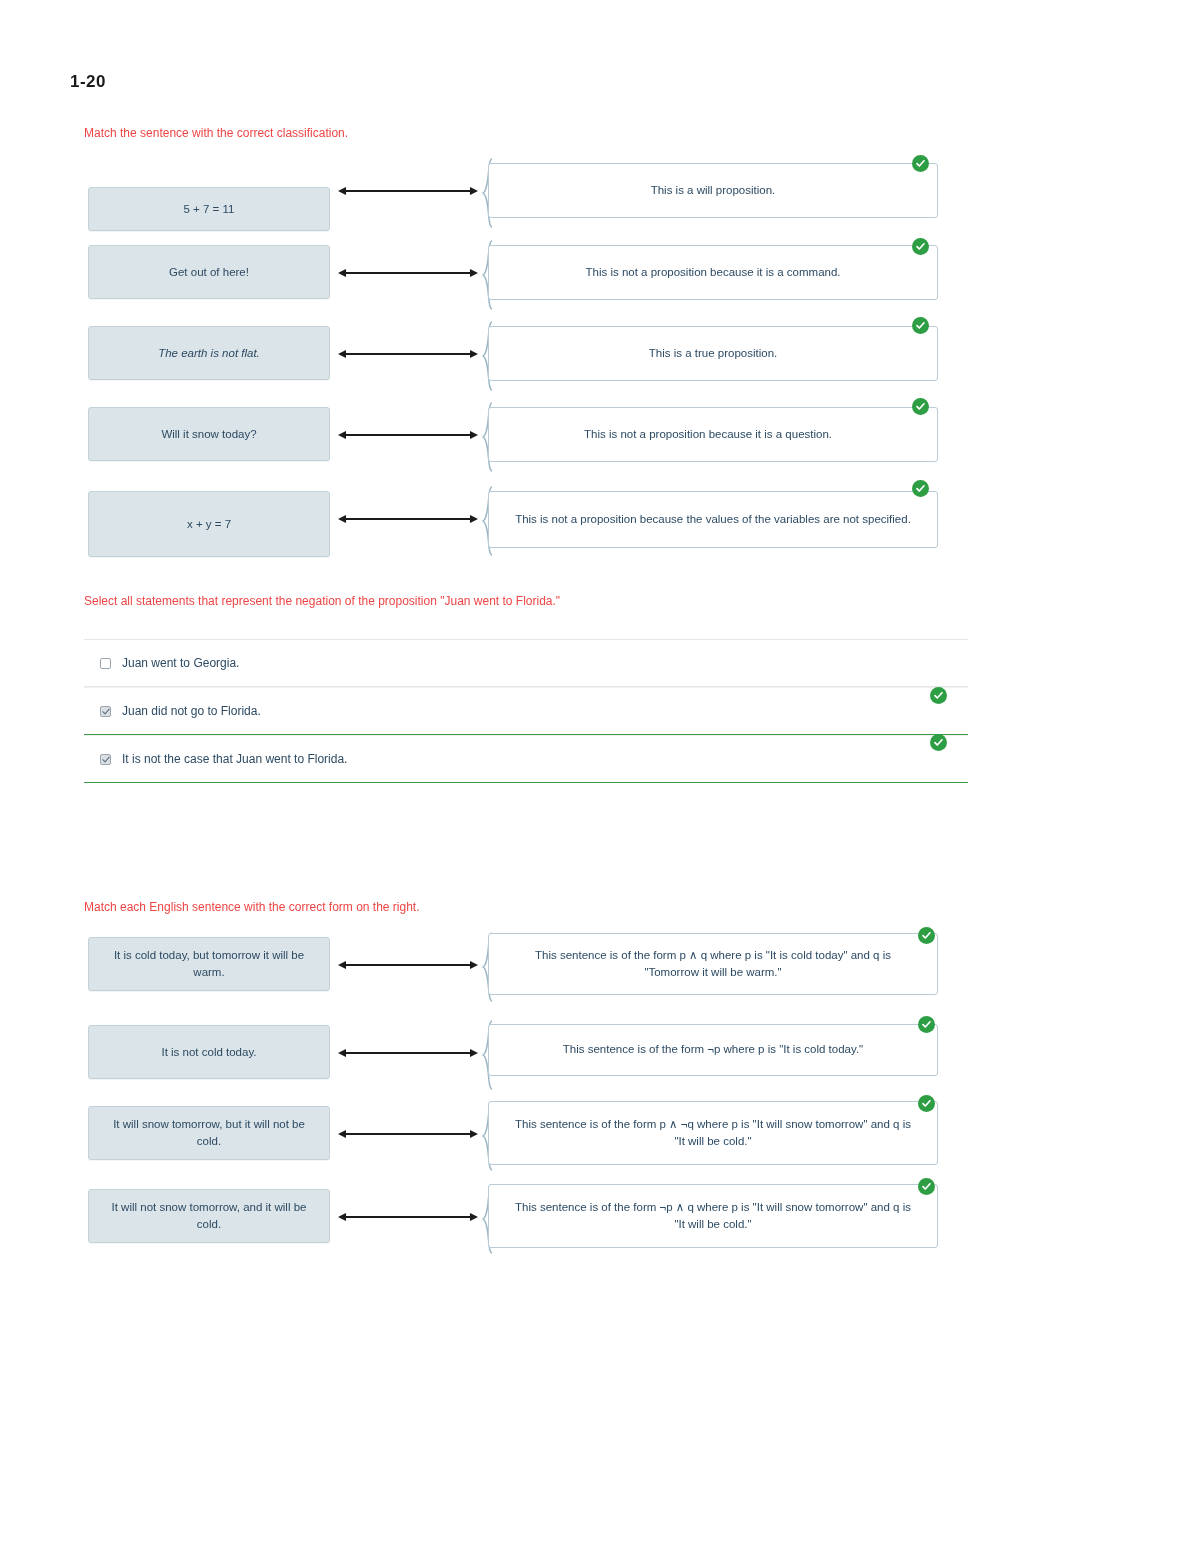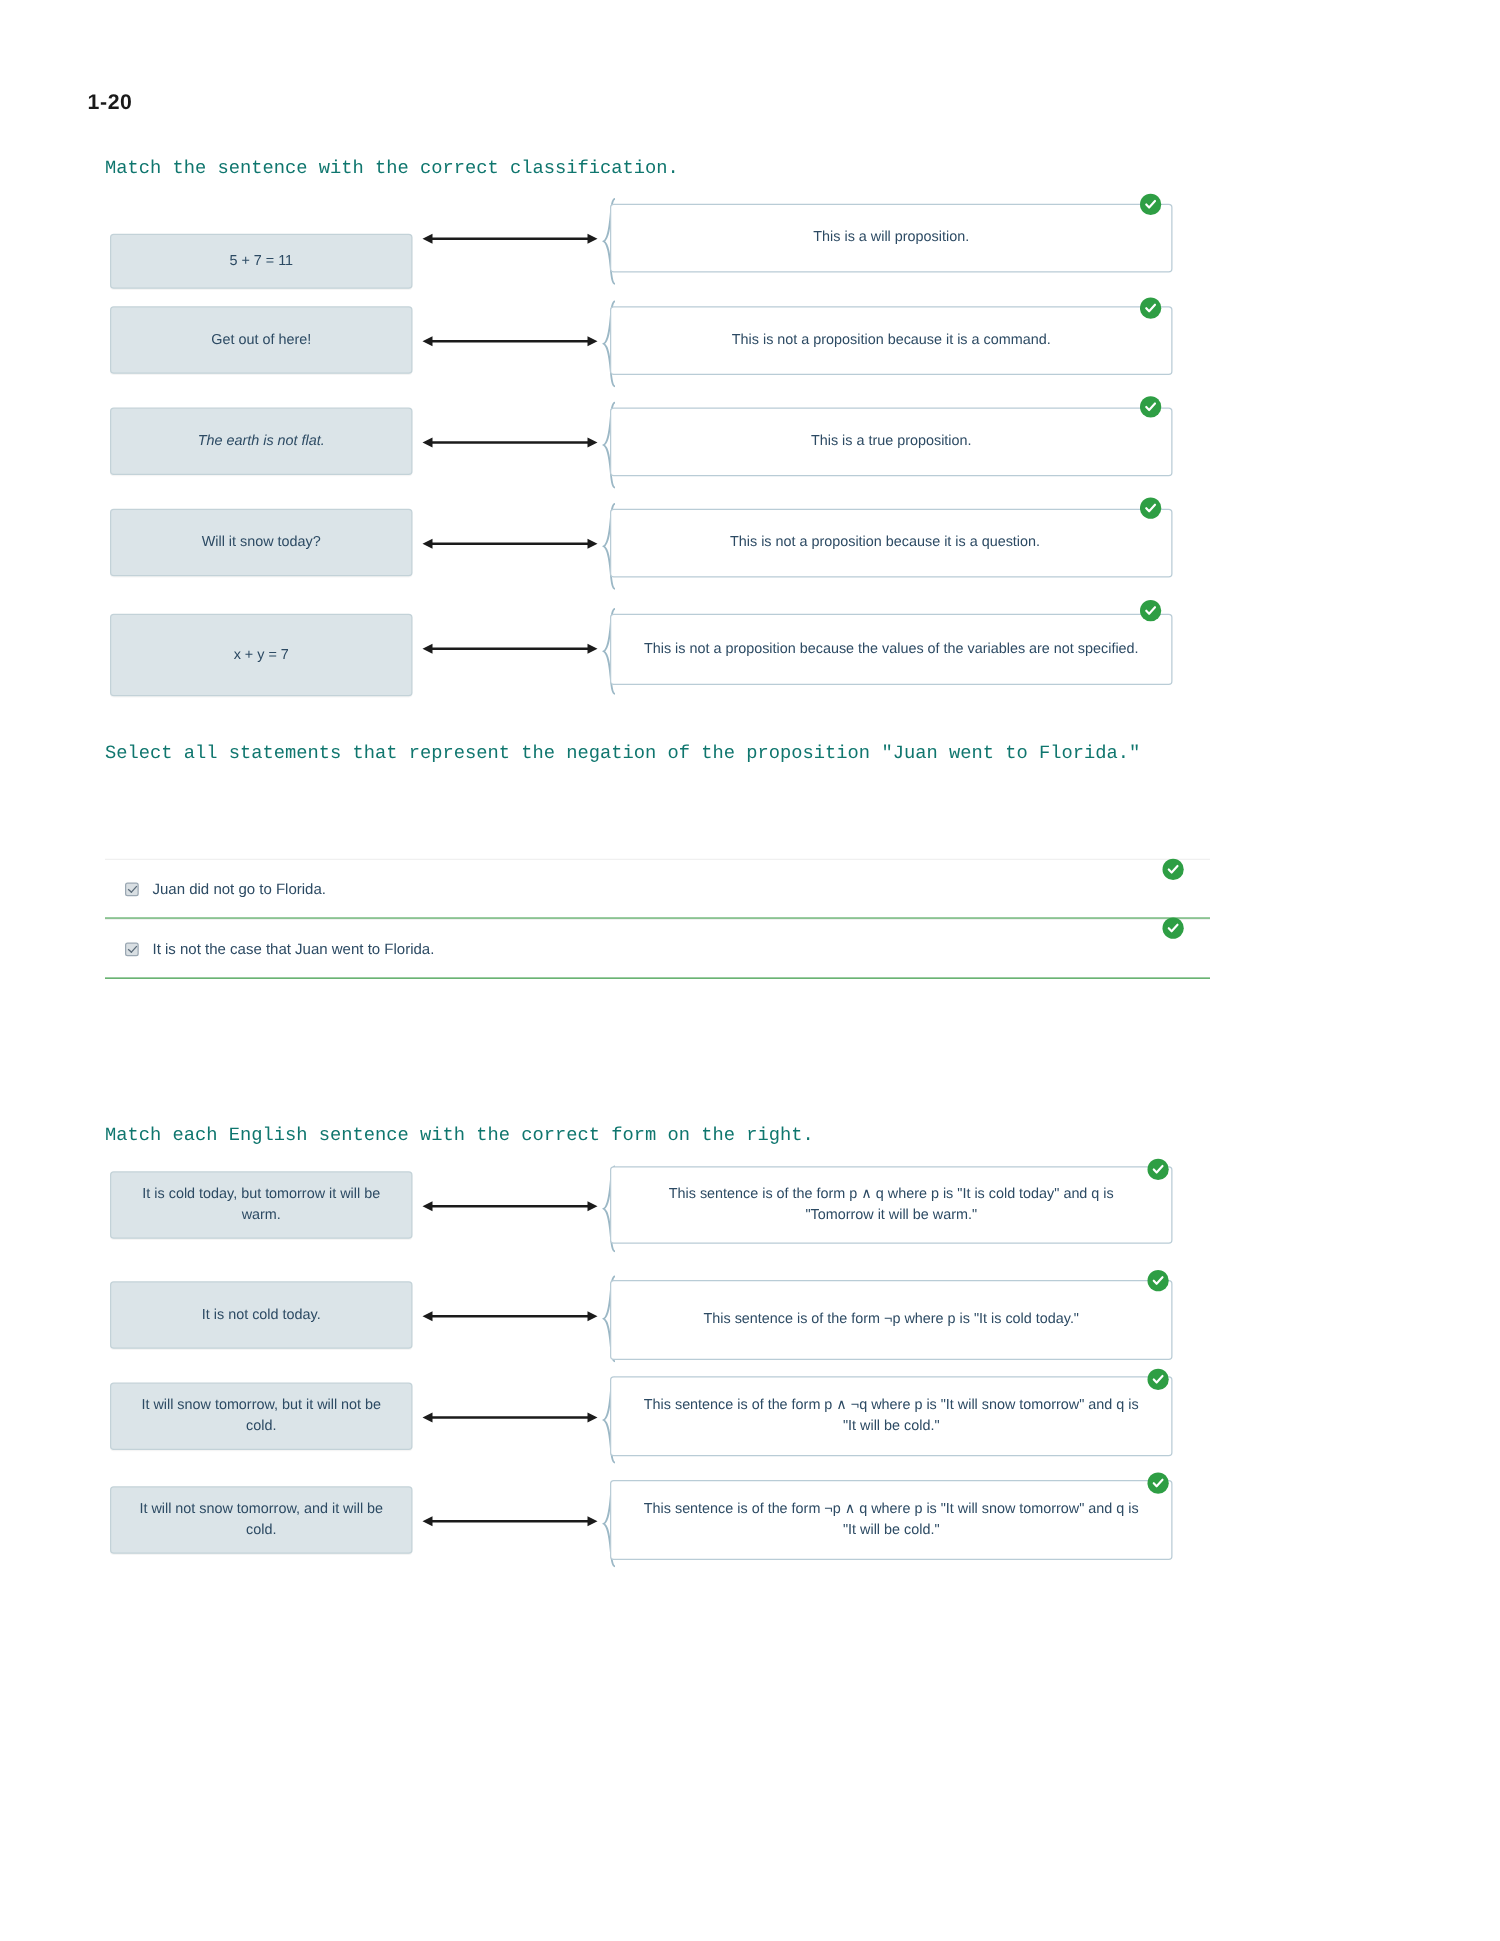--- a/index.html
+++ b/index.html
@@ -30,24 +30,23 @@
     font-size: 17px;
     font-weight: bold;
     color: #1a1a1a;
     letter-spacing: 0.5px;
   }
 
   
   .prompt {
     position: absolute;
     left: 84px;
-    font-size: 15px;
-    color: #0f766e;
+    font-size: 12px;
+    color: #ef4444;
     white-space: nowrap;
-    font-family: Liberation Mono, monospace;
   }
 
   .match-row {
     position: absolute;
     left: 0;
     width: 1200px;
   }
 
   .left-box {
     position: absolute;
@@ -281,20 +280,24 @@
     <div class="right-box" style="top:0; height:57px;">This is not a proposition because the values of the variables are not specified.</div>
     <div class="check-badge" style="left:912px; top:-11px;">
       <svg width="11" height="11" viewBox="0 0 11 11">
           <path d="M2 5.6 L4.3 8 L9 2.8" fill="none" stroke="#ffffff" stroke-width="1.7" stroke-linecap="round" stroke-linejoin="round"></path>
         </svg>
     </div>
   </div>
 
   <div class="prompt" style="top:594px;">Select all statements that represent the negation of the proposition "Juan went to Florida."</div>
 
+  <div class="cbx-row" style="top:639px;">
+    <span class="cbx"></span>
+    <span class="cbx-label">Juan went to Georgia.</span>
+  </div>
 
   <div class="cbx-row correct" style="top:687px;">
     <span class="cbx checked"></span>
     <span class="cbx-label">Juan did not go to Florida.</span>
   </div>
   <div class="check-badge" style="left:930px; top:687px;">
     <svg width="11" height="11" viewBox="0 0 11 11">
         <path d="M2 5.6 L4.3 8 L9 2.8" fill="none" stroke="#ffffff" stroke-width="1.7" stroke-linecap="round" stroke-linejoin="round"></path>
       </svg>
   </div>
@@ -337,21 +340,21 @@
     <div class="connector" style="top:27px;">
       <div class="shaft"></div>
         <div class="head-l"></div>
         <div class="head-r"></div>
     </div>
     <div class="brace" style="top:-6px;">
       <svg width="14" height="72" viewBox="0 0 14 72">
           <path d="M11 2 C6 2 9 32 2 36 C9 40 6 70 11 70" fill="none" stroke="#9cb8c6" stroke-width="1.4"></path>
         </svg>
     </div>
-    <div class="right-box" style="top:-1px; height:64px;">This sentence is of the form ¬p where p is "It is cold today."</div>
+    <div class="right-box" style="top:-1px; height:52px;">This sentence is of the form ¬p where p is "It is cold today."</div>
     <div class="check-badge" style="left:918px; top:-9px;">
       <svg width="11" height="11" viewBox="0 0 11 11">
           <path d="M2 5.6 L4.3 8 L9 2.8" fill="none" stroke="#ffffff" stroke-width="1.7" stroke-linecap="round" stroke-linejoin="round"></path>
         </svg>
     </div>
   </div>
 
   <div class="match-row" style="top:1106px;">
     <div class="left-box" style="top:0; height:54px;">It will snow tomorrow, but it will not be cold.</div>
     <div class="connector" style="top:27px;">

